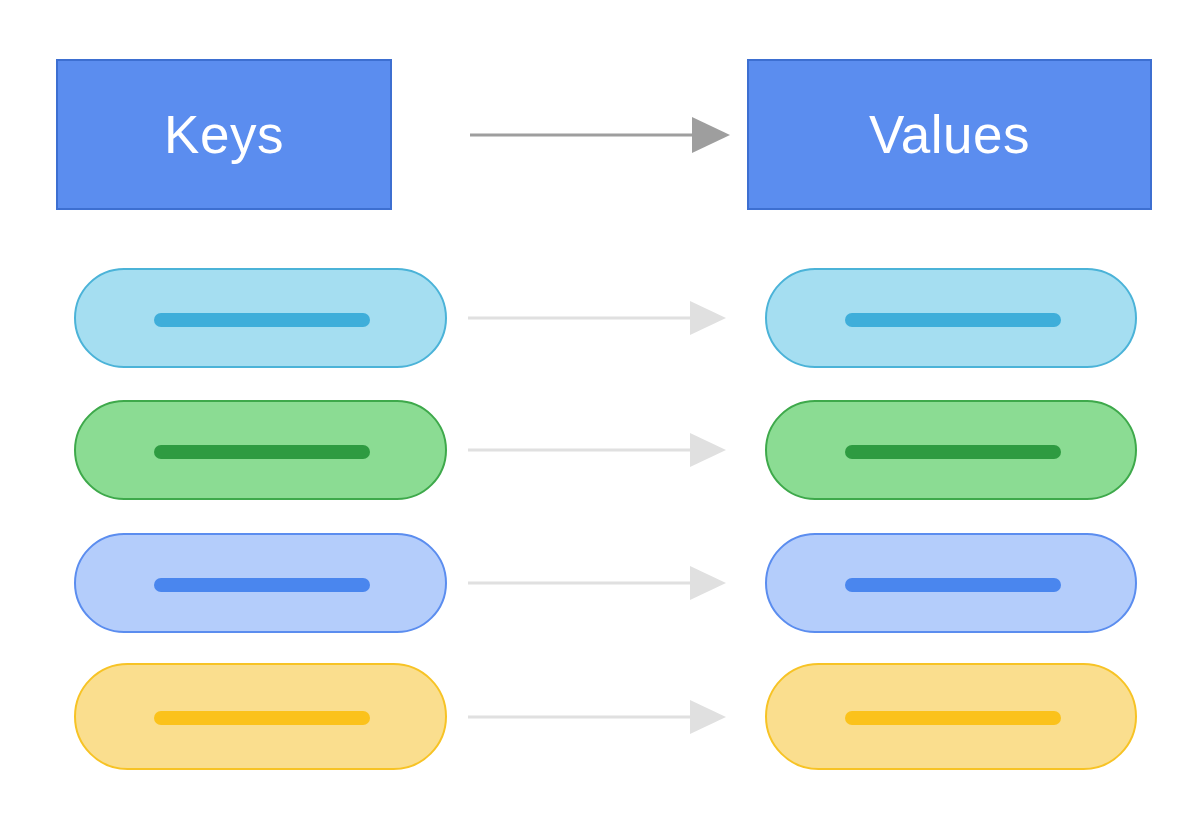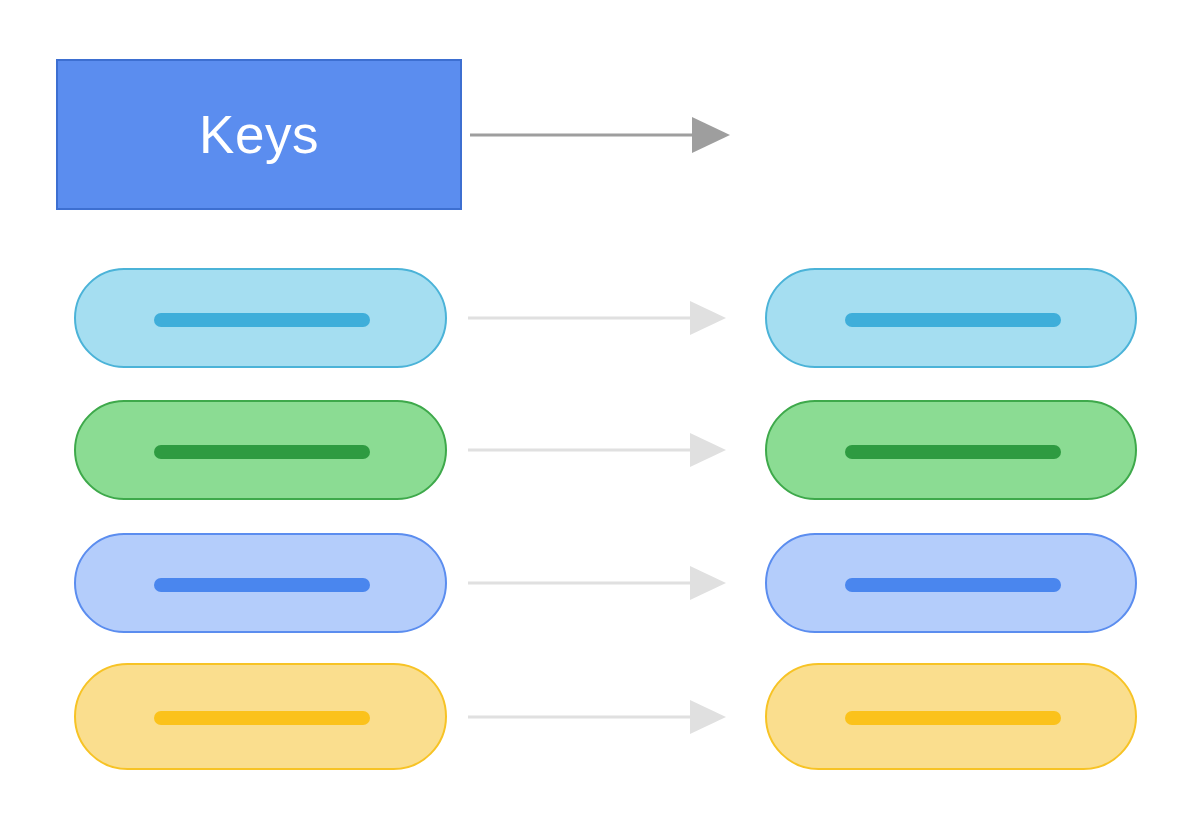--- a/index.html
+++ b/index.html
@@ -28,21 +28,21 @@
     align-items: center;
     justify-content: center;
   }
   .header-box .header-label {
     color: #ffffff;
     font-size: 53px;
     font-weight: 400;
     letter-spacing: 0.5px;
     line-height: 1;
   }
-  #keys-box   { left: 56px;  top: 59px; width: 406px; height: 151px; }
+  #keys-box   { left: 56px;  top: 59px; width: 336px; height: 151px; }
   #values-box { left: 747px; top: 59px; width: 405px; height: 151px; }
 
   
   .pill {
     position: absolute;
     box-sizing: border-box;
     border-radius: 999px;
     border-style: solid;
     border-width: 2px;
     display: flex;
@@ -96,20 +96,23 @@
 </style>
 </head>
 <body>
 
 <div id="canvas">
 
   <div class="header-box" id="keys-box">
     <span class="header-label">Keys</span>
   </div>
 
+  <div class="header-box" id="values-box">
+    <span class="header-label">Values</span>
+  </div>
 
   <svg class="arrow" id="arrow-main" viewBox="0 0 262 40">
     <line x1="0" y1="20" x2="228" y2="20" stroke="#9E9E9E" stroke-width="3"></line>
     <polygon points="222,2 260,20 222,38" fill="#9E9E9E"></polygon>
   </svg>
 
   <div class="pill col-left row-1 theme-cyan">
     <span class="pill-bar"></span>
   </div>
   <svg class="arrow" id="arrow-row-1" viewBox="0 0 262 40">

